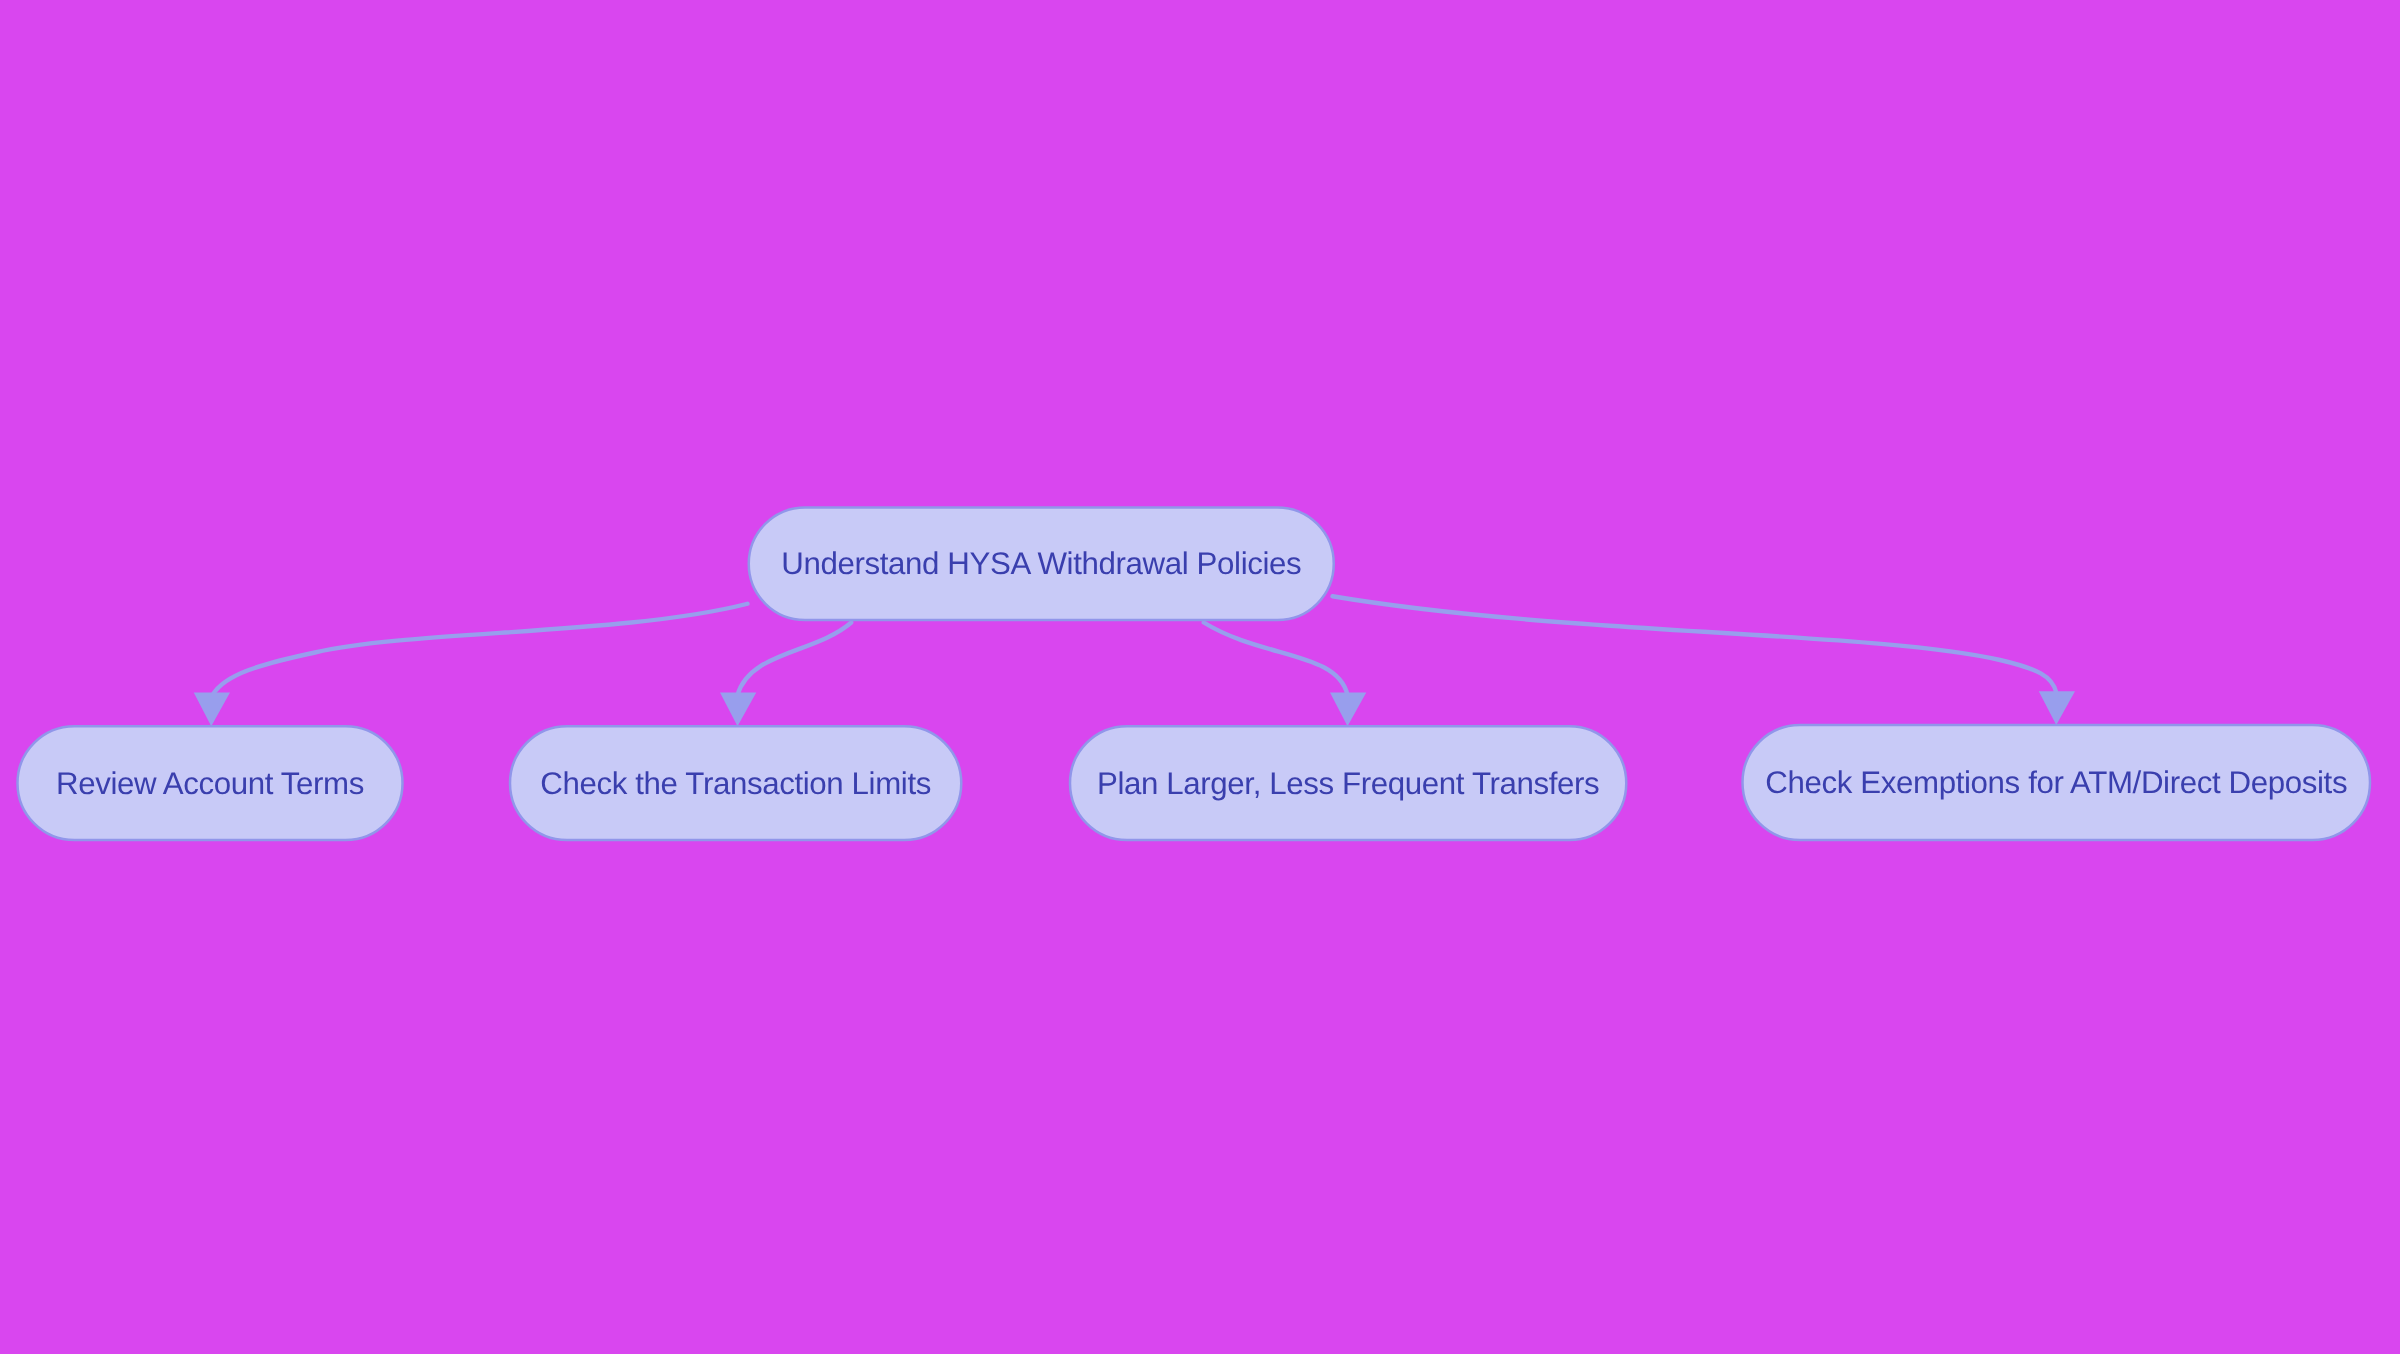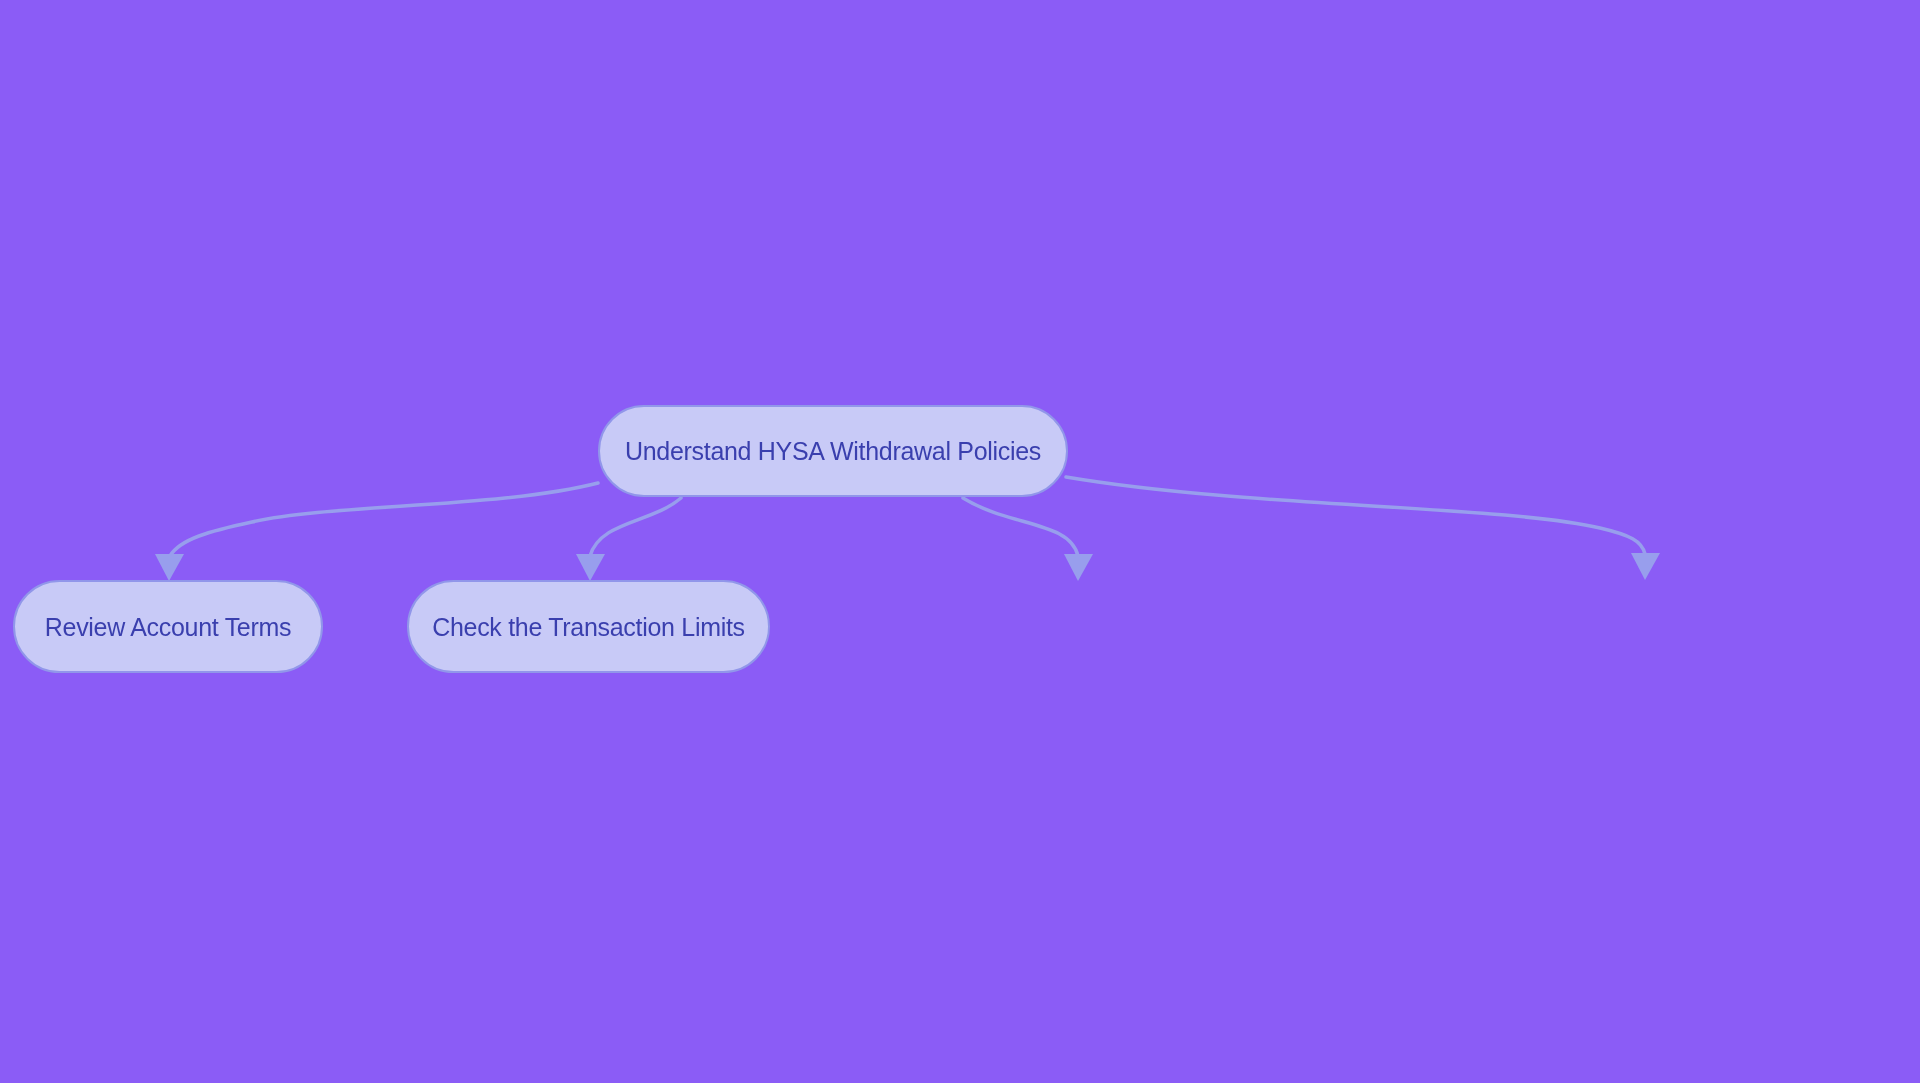--- a/index.html
+++ b/index.html
@@ -4,21 +4,21 @@
 <style>
   html, body {
     margin: 0;
     padding: 0;
     background: #ffffff;
   }
   .canvas {
     position: relative;
     width: 1920px;
     height: 1083px;
-    background: #8b5cf6;
+    background: #d946ef;
     overflow: hidden;
     font-family: "Liberation Sans", "DejaVu Sans", sans-serif;
   }
   .edges {
     position: absolute;
     left: 0;
     top: 0;
     width: 1920px;
     height: 1083px;
     pointer-events: none;
@@ -72,15 +72,21 @@
   </div>
 
   <div class="node n-c1">
     <span class="label">Review Account Terms</span>
   </div>
 
   <div class="node n-c2">
     <span class="label">Check the Transaction Limits</span>
   </div>
 
+  <div class="node n-c3">
+    <span class="label">Plan Larger, Less Frequent Transfers</span>
+  </div>
 
+  <div class="node n-c4">
+    <span class="label">Check Exemptions for ATM/Direct Deposits</span>
+  </div>
 
 </div>
 
 </body></html>

